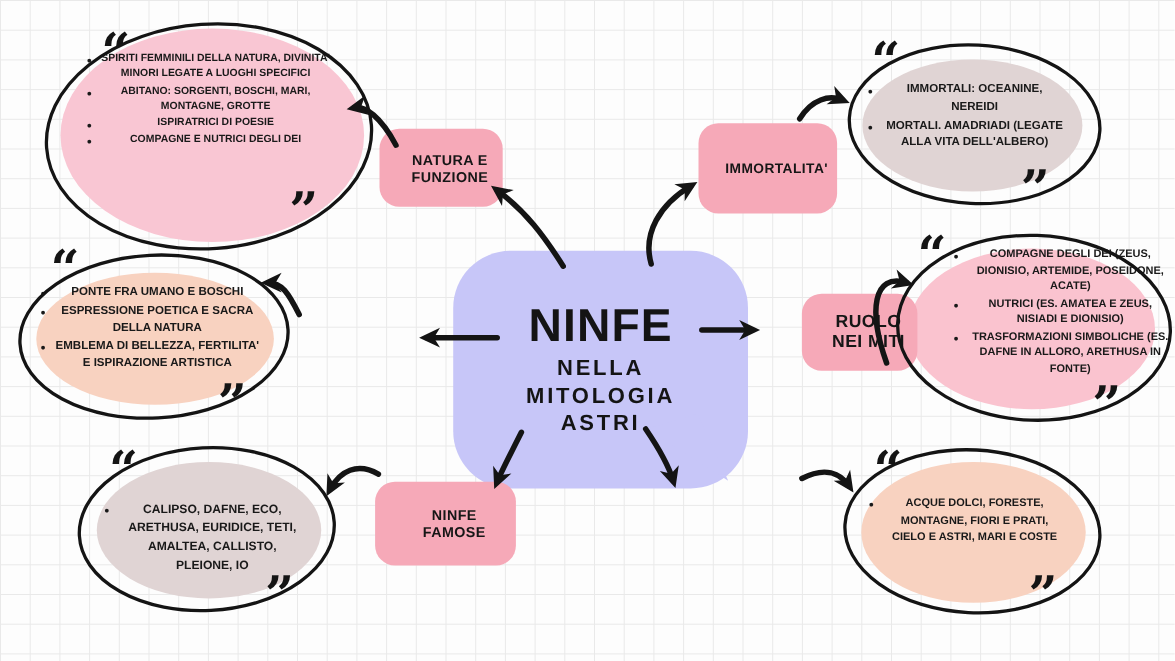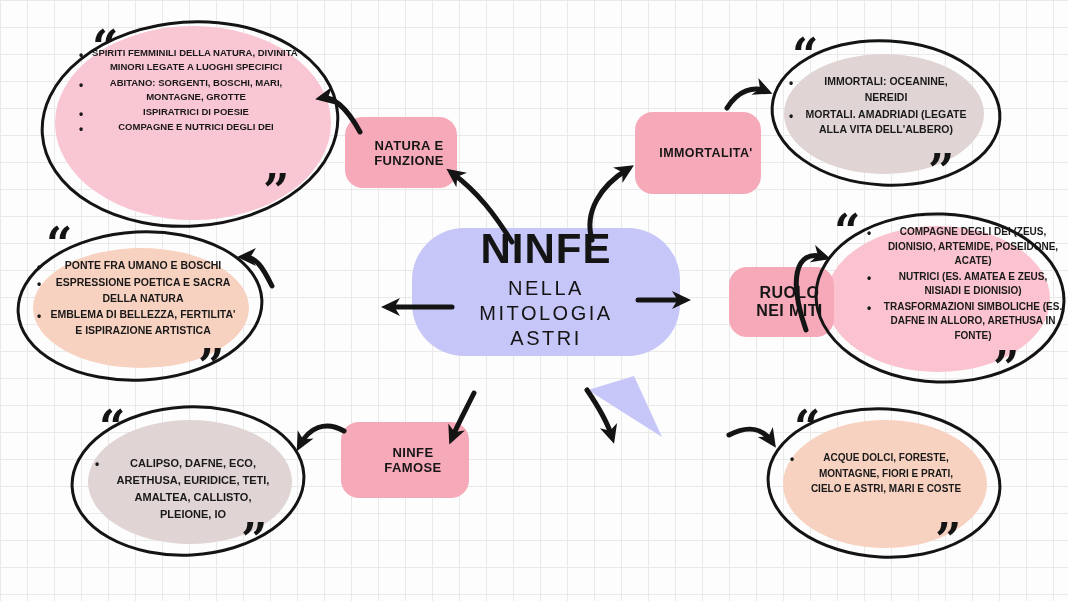--- a/index.html
+++ b/index.html
@@ -46,32 +46,32 @@
     color:#161616;font-weight:bold;letter-spacing:.4px;padding-left:16px;
   }
   .label span{display:block;}
   .l-natura{left:345px;top:117px;width:96px;height:71px;font-size:13px;}
   .l-natura span{max-width:82px;}
   .l-immortalita{left:635px;top:112px;width:110px;height:82px;font-size:12.5px;}
   .l-significato{left:265px;top:274px;width:108px;height:68px;font-size:12.5px;}
   .l-significato span{max-width:96px;}
   .l-ruolo{left:729px;top:267px;width:89px;height:70px;font-size:16px;}
   .l-ruolo span{max-width:80px;}
-  .l-ninfe{left:341px;top:422px;width:112px;height:76px;font-size:13px;}
+  .l-ninfe{left:341px;top:438px;width:112px;height:76px;font-size:13px;}
   .l-ninfe span{max-width:70px;}
   .l-class{left:614px;top:422px;width:113px;height:78px;font-size:11.5px;letter-spacing:.2px;}
 
   .center-bubble{
-    position:absolute;z-index:2;left:412px;top:228px;width:268px;height:128px;
+    position:absolute;z-index:2;left:412px;top:228px;width:268px;height:216px;
     background:#c7c6f8;border-radius:52px;
-    display:flex;flex-direction:column;align-items:center;
+    display:flex;flex-direction:column;align-items:center;justify-content:center;
     color:#141414;text-align:center;
   }
   .center-bubble .main{font-size:42px;font-weight:bold;letter-spacing:1px;line-height:1;margin-bottom:6px;}
-  .center-bubble .sub{font-size:20px;font-weight:normal;letter-spacing:2.5px;line-height:1.25;}
+  .center-bubble .sub{font-size:20px;font-weight:bold;letter-spacing:2.5px;line-height:1.25;}
 
   .overlay{position:absolute;z-index:5;left:0;top:0;pointer-events:none;}
 </style>
 </head>
 <body>
 
 <div class="canvas">
 
   <div class="ellipse-fill f-tl"></div>
   <div class="ellipse-fill f-tr"></div>

